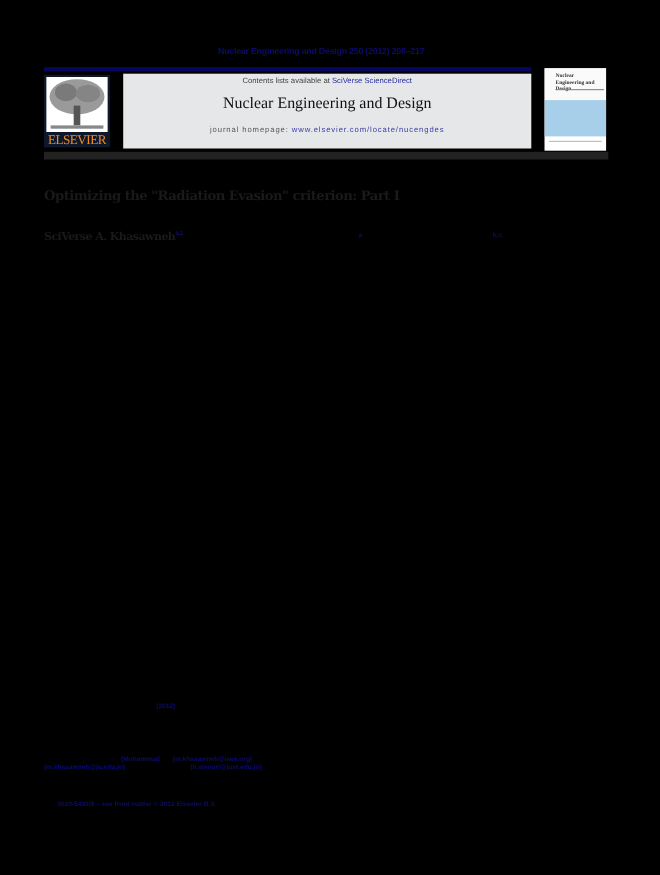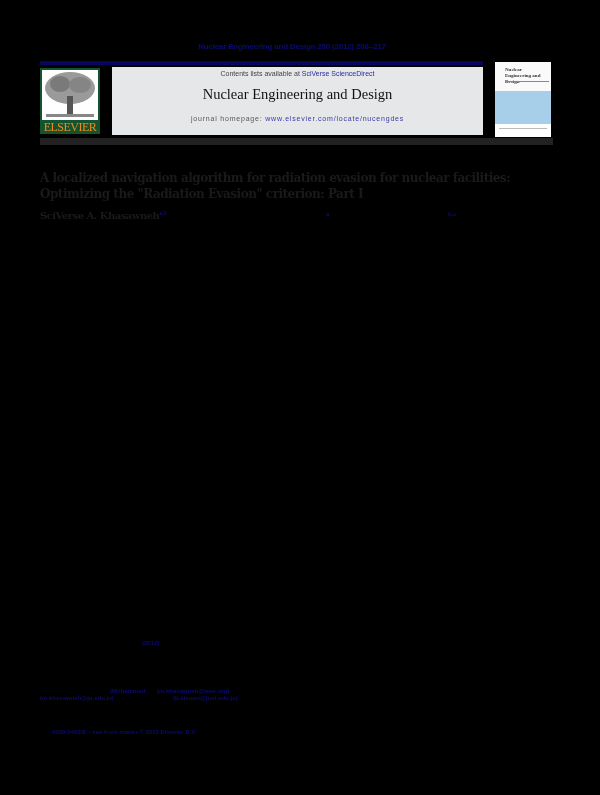--- a/index.html
+++ b/index.html
@@ -23,21 +23,21 @@
       font-weight: bold;
       color: #0b0b6e;
       letter-spacing: -0.2px;
     }
     .top-rule {
       left: 40px; top: 61px; width: 443px; height: 4px;
       background: #06065e;
     }
     .publisher-logo {
       left: 40px; top: 68px; width: 60px; height: 66px;
-      background: #14532d;
+      background: #0f172a;
       overflow: hidden;
     }
     .publisher-logo .tree {
       position: absolute; left: 2px; top: 2px; width: 56px; height: 50px;
     }
     .publisher-logo .wordmark {
       position: absolute; left: 0; bottom: 0; width: 60px;
       text-align: center;
       font-family: "Liberation Serif", serif;
       font-size: 12px;
@@ -168,21 +168,20 @@
   <div class="cover-top"></div>
   <div class="cover-title">Nuclear Engineering and Design</div>
   <div class="cover-sub"></div>
   <div class="cover-band"></div>
   <div class="cover-foot"></div>
 </div>
 
 <div class="abs header-rule"></div>
 
 <div class="abs title">
-  <div>A localized navigation algorithm for radiation evasion for nuclear facilities:</div>
   <div>Optimizing the "Radiation Evasion" criterion: Part I</div>
 </div>
 
 <div class="abs authors">
   <span>SciVerse A. Khasawneh</span><span class="aff-mark">a,1</span>
 </div>
 <span class="abs aff-mark aff-mark-2">a</span>
 <span class="abs aff-mark aff-mark-3">b,c</span>
 
 <span class="abs ref-link ref-1">(2012)</span>

